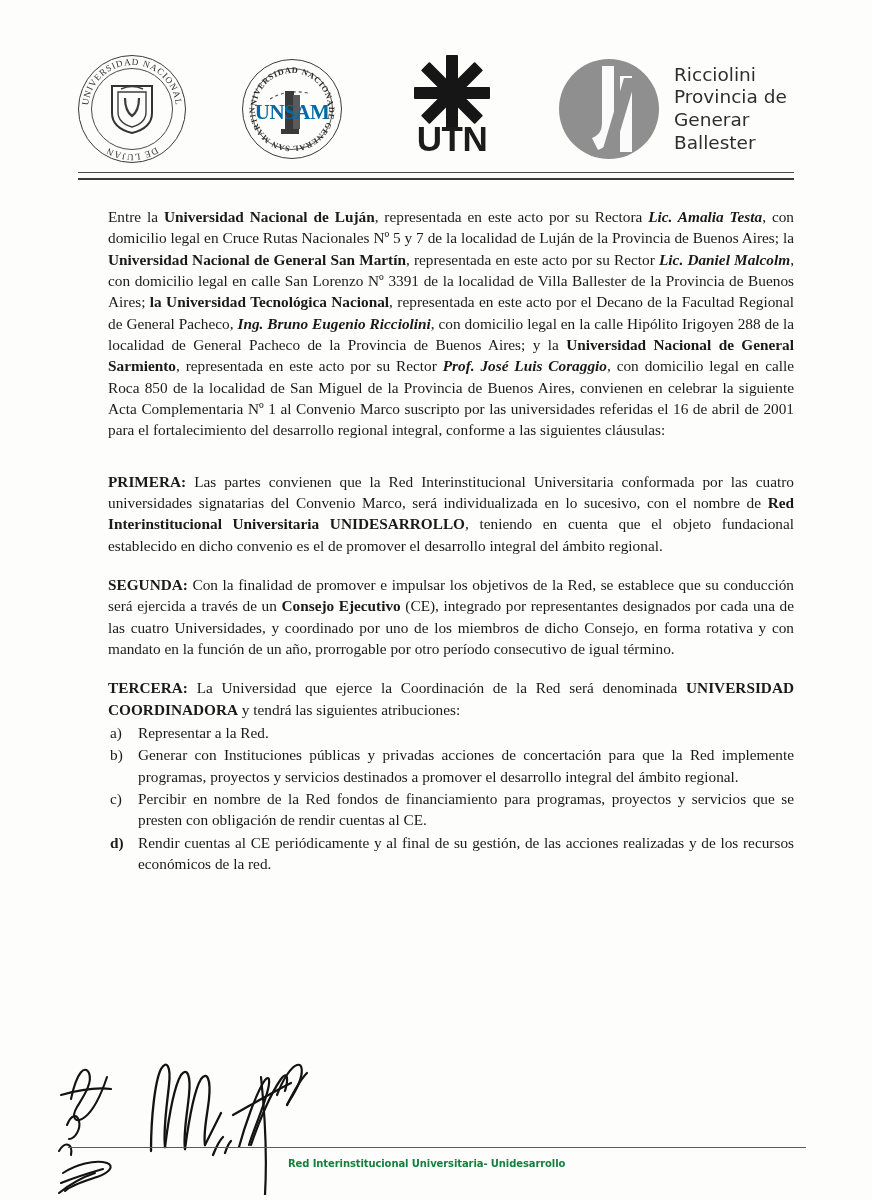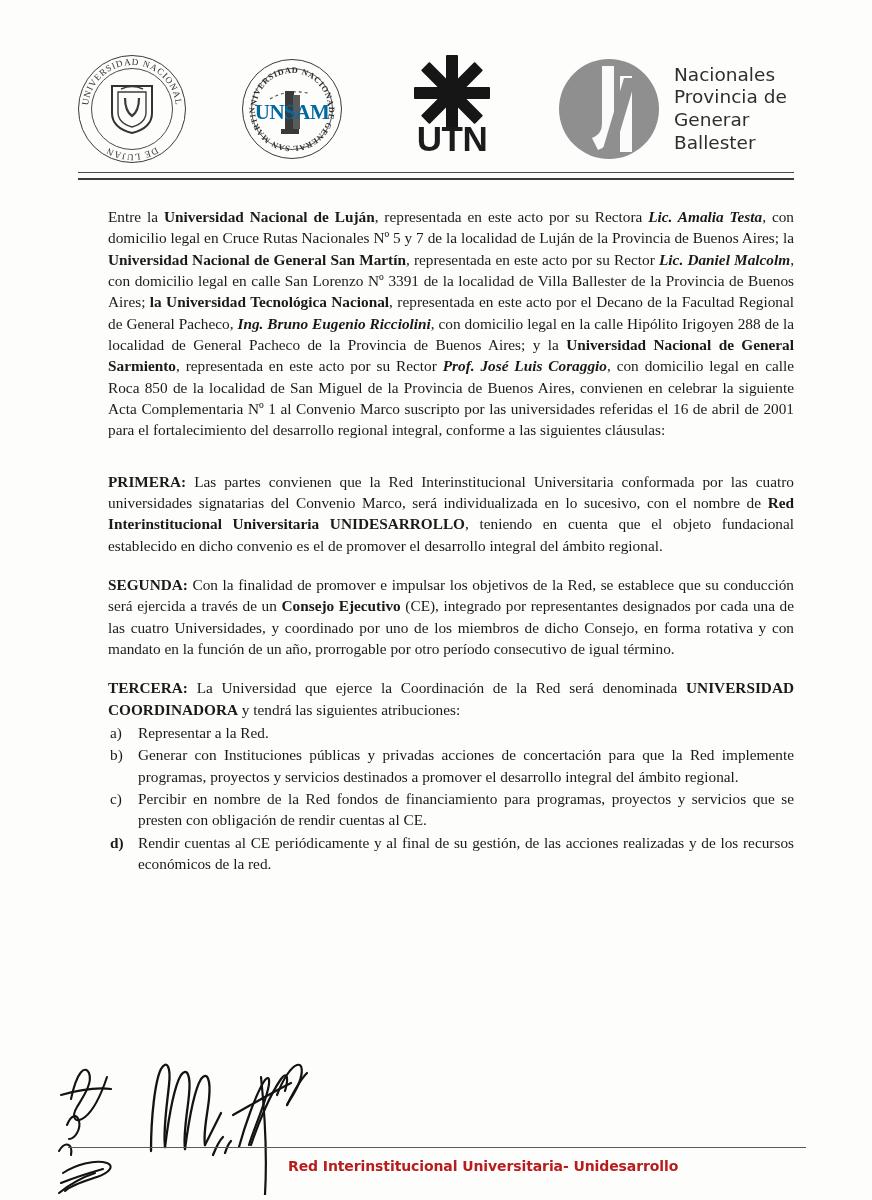--- a/index.html
+++ b/index.html
@@ -208,24 +208,24 @@
     height: 140px;
     pointer-events: none;
   }
 
   
   .footer-text {
     position: absolute;
     left: 288px;
     top: 1158px;
     font-family: "DejaVu Sans", "Liberation Sans", sans-serif;
-    font-size: 14px;
+    font-size: 10px;
     font-weight: bold;
     letter-spacing: -0.1px;
-    color: #b91c1c;
+    color: #15803d;
   }
 </style>
 </head>
 <body>
 
 <div class="page">
 
   <div class="letterhead">
 
     <div class="logo-slot">
@@ -294,21 +294,21 @@
 
     <div class="logo-slot">
       <div class="logo-ungs">
         <svg class="ungs-mark" viewBox="0 0 102 102">
           <circle cx="51" cy="51" r="50" fill="#8f8f8f"></circle>
           <path d="M44,8 L56,8 L56,70 Q56,86 40,92 L34,80 Q44,76 44,66 Z" fill="#fbfbfb"></path>
           <path d="M62,18 L74,18 L74,94 L62,94 Z" fill="#fbfbfb"></path>
           <path d="M66,20 L78,20 L56,94 L44,94 Z" fill="#8f8f8f"></path>
         </svg>
         <div class="ungs-words">
-          <div>Nacionales</div>
+          <div>Ricciolini</div>
           <div>Provincia de</div>
           <div>Generar</div>
           <div>Ballester</div>
         </div>
       </div>
     </div>
   </div>
 
   <div class="rule-double"></div>
 

